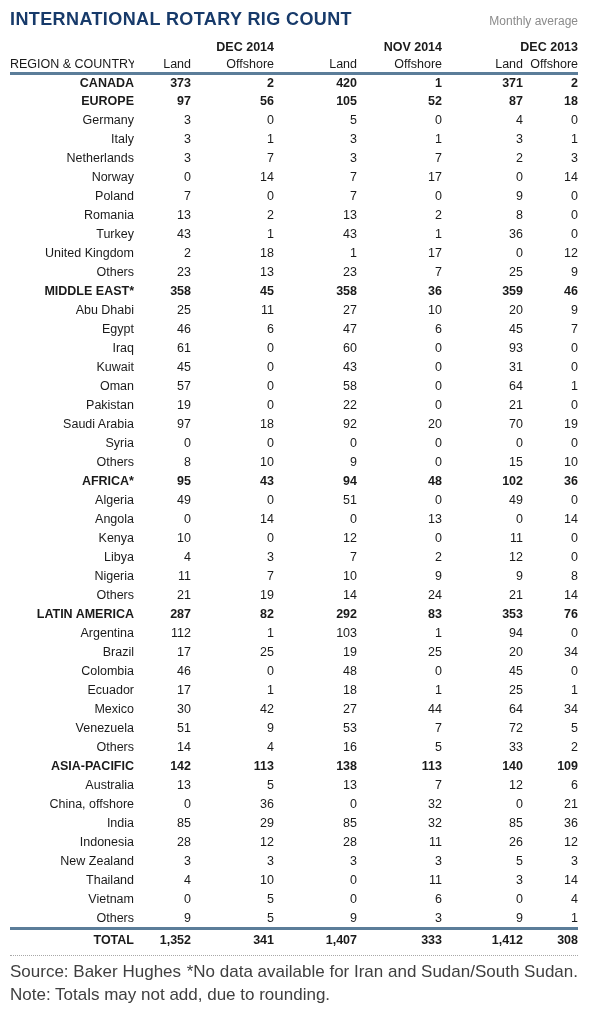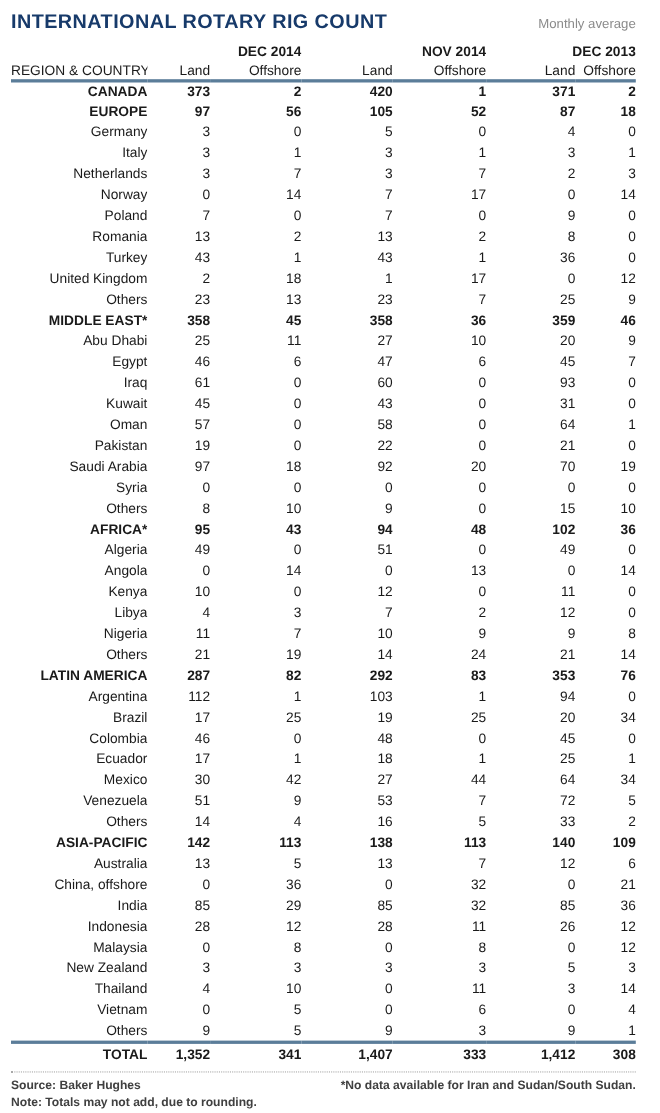--- a/index.html
+++ b/index.html
@@ -88,23 +88,22 @@
   tbody tr.row-total td {
     font-weight: bold;
     height: 23px;
     border-top: 3px solid var(--rule-color);
   }
   .footer {
     width: 568px;
     margin-top: 4px;
     border-top: 1.5px dotted #a8a8a8;
     padding-top: 6px;
-    font-size: 11px;
+    font-size: 17px;
     color: var(--footer-color);
-    font-weight: bold;
   }
   .footer-line1 {
     display: flex;
     justify-content: space-between;
   }
   .footer-line2 {
     margin-top: 3px;
   }
 </style>
 </head>
@@ -508,29 +507,20 @@
         <tr class="row-country">
           <td class="name">Indonesia</td>
           <td class="val">28</td>
           <td class="val">12</td>
           <td class="val">28</td>
           <td class="val">11</td>
           <td class="val">26</td>
           <td class="val">12</td>
         </tr>
         <tr class="row-country">
-          <td class="name">Malaysia</td>
-          <td class="val">0</td>
-          <td class="val">8</td>
-          <td class="val">0</td>
-          <td class="val">8</td>
-          <td class="val">0</td>
-          <td class="val">12</td>
-        </tr>
-        <tr class="row-country">
           <td class="name">New Zealand</td>
           <td class="val">3</td>
           <td class="val">3</td>
           <td class="val">3</td>
           <td class="val">3</td>
           <td class="val">5</td>
           <td class="val">3</td>
         </tr>
         <tr class="row-country">
           <td class="name">Thailand</td>

